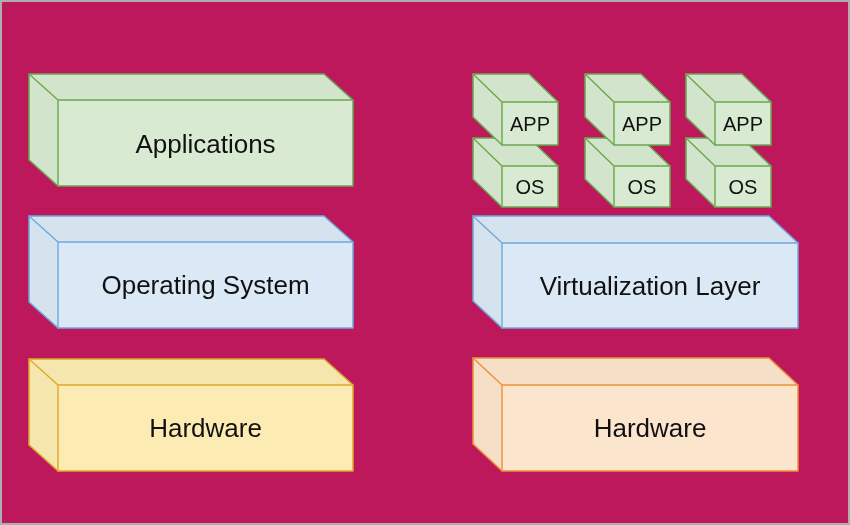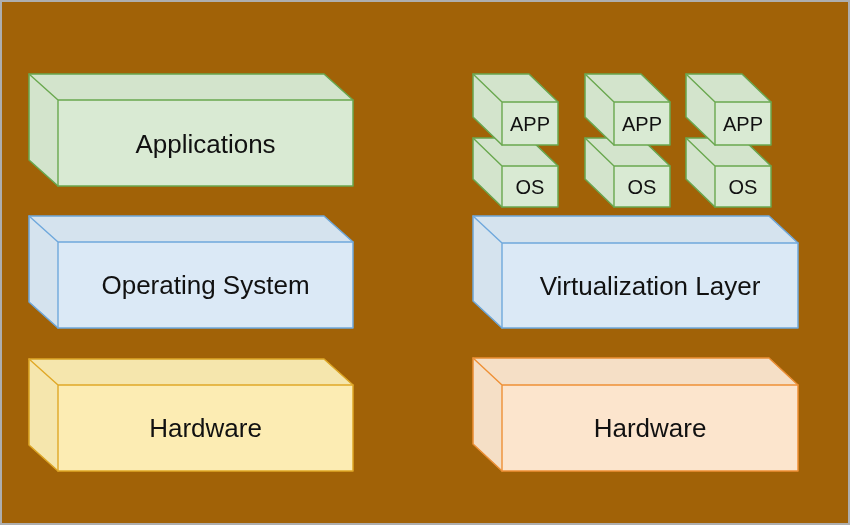--- a/index.html
+++ b/index.html
@@ -1,21 +1,21 @@
 <!DOCTYPE html>
 <html><head>
 <meta charset="utf-8">
 <style>
   html, body { margin: 0; padding: 0; background: #ffffff; }
   .frame {
     width: 850px;
     height: 525px;
     box-sizing: border-box;
     border: 2px solid #aeaeae;
-    background: #a16207;
+    background: #be185d;
     overflow: hidden;
   }
   svg { display: block; }
   .cube-hex  { stroke-width: 1.5; stroke-linejoin: round; }
   .cube-shade{ fill: rgba(60,90,40,0.035); stroke: none; }
   .cube-inner{ fill: none; stroke-width: 1.4; stroke-linecap: round; stroke-linejoin: round; }
   .lbl {
     font-family: "Liberation Sans", "DejaVu Sans", sans-serif;
     fill: #111111;
     text-anchor: middle;

